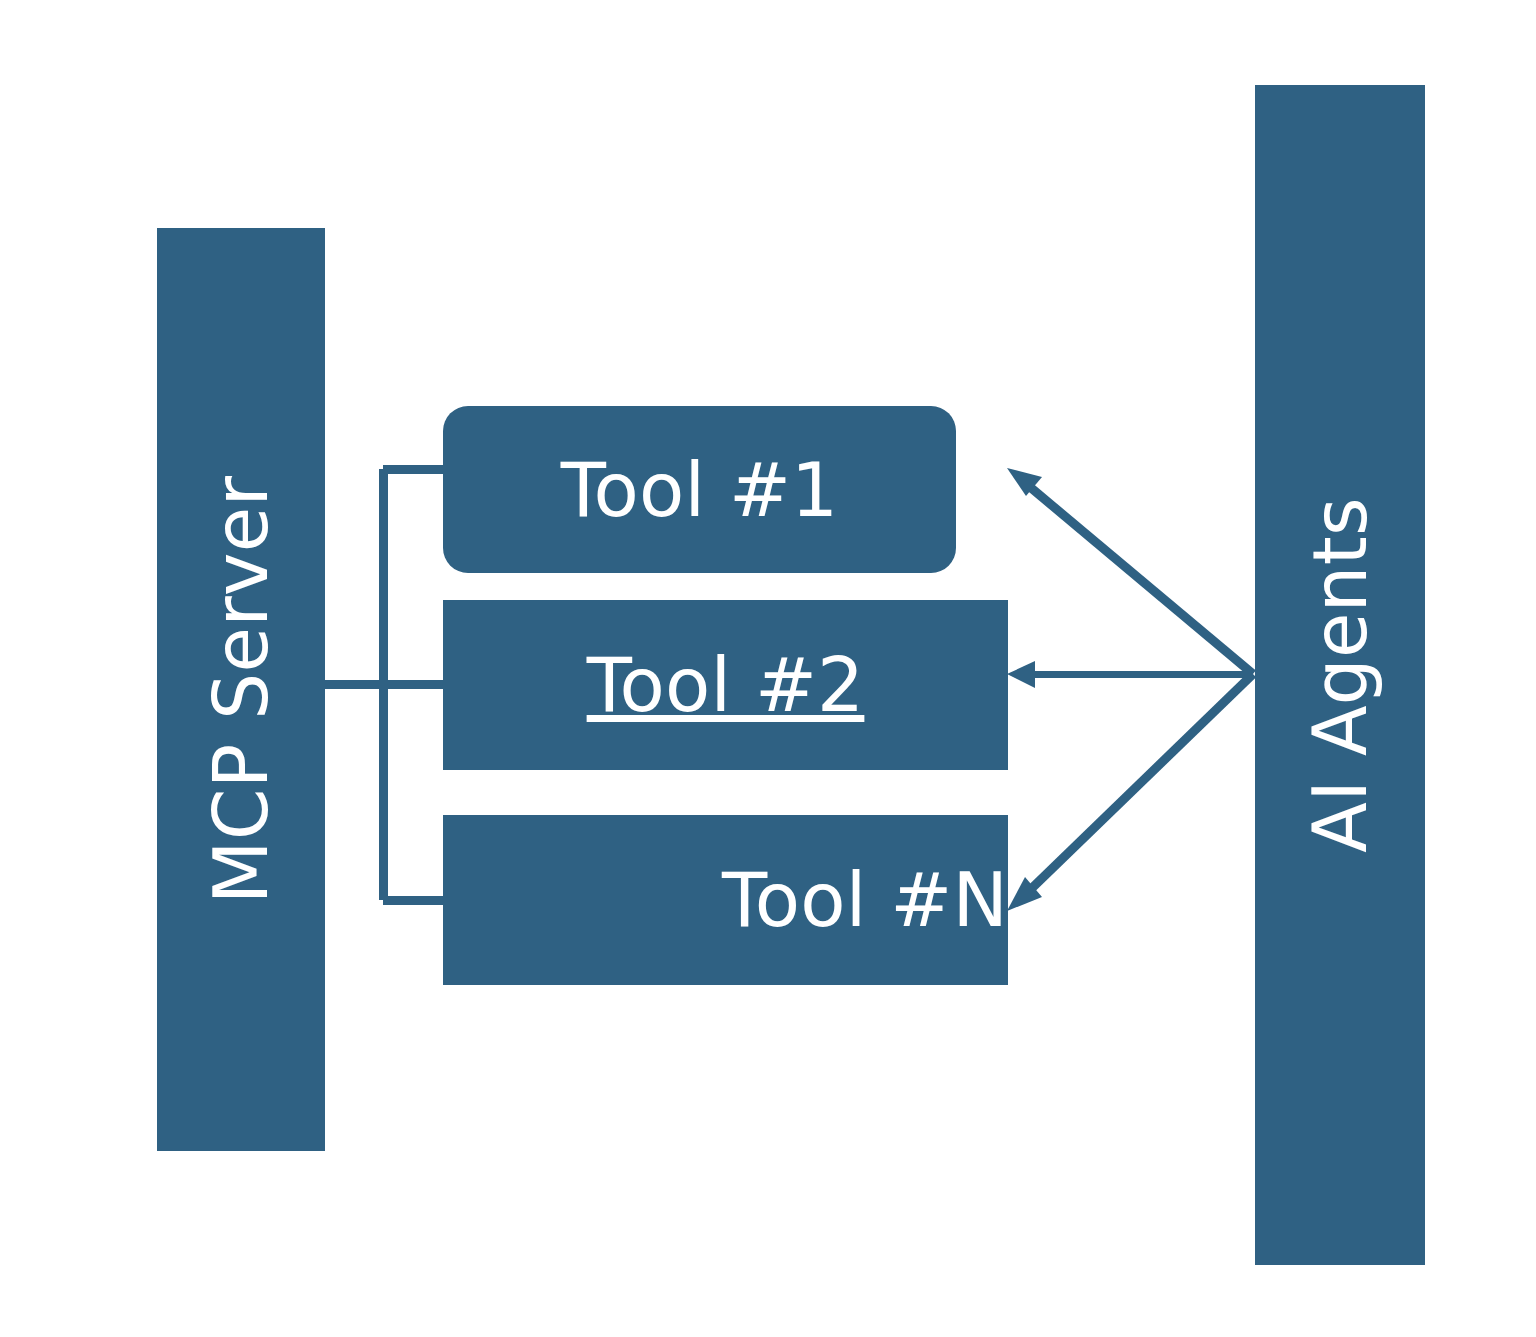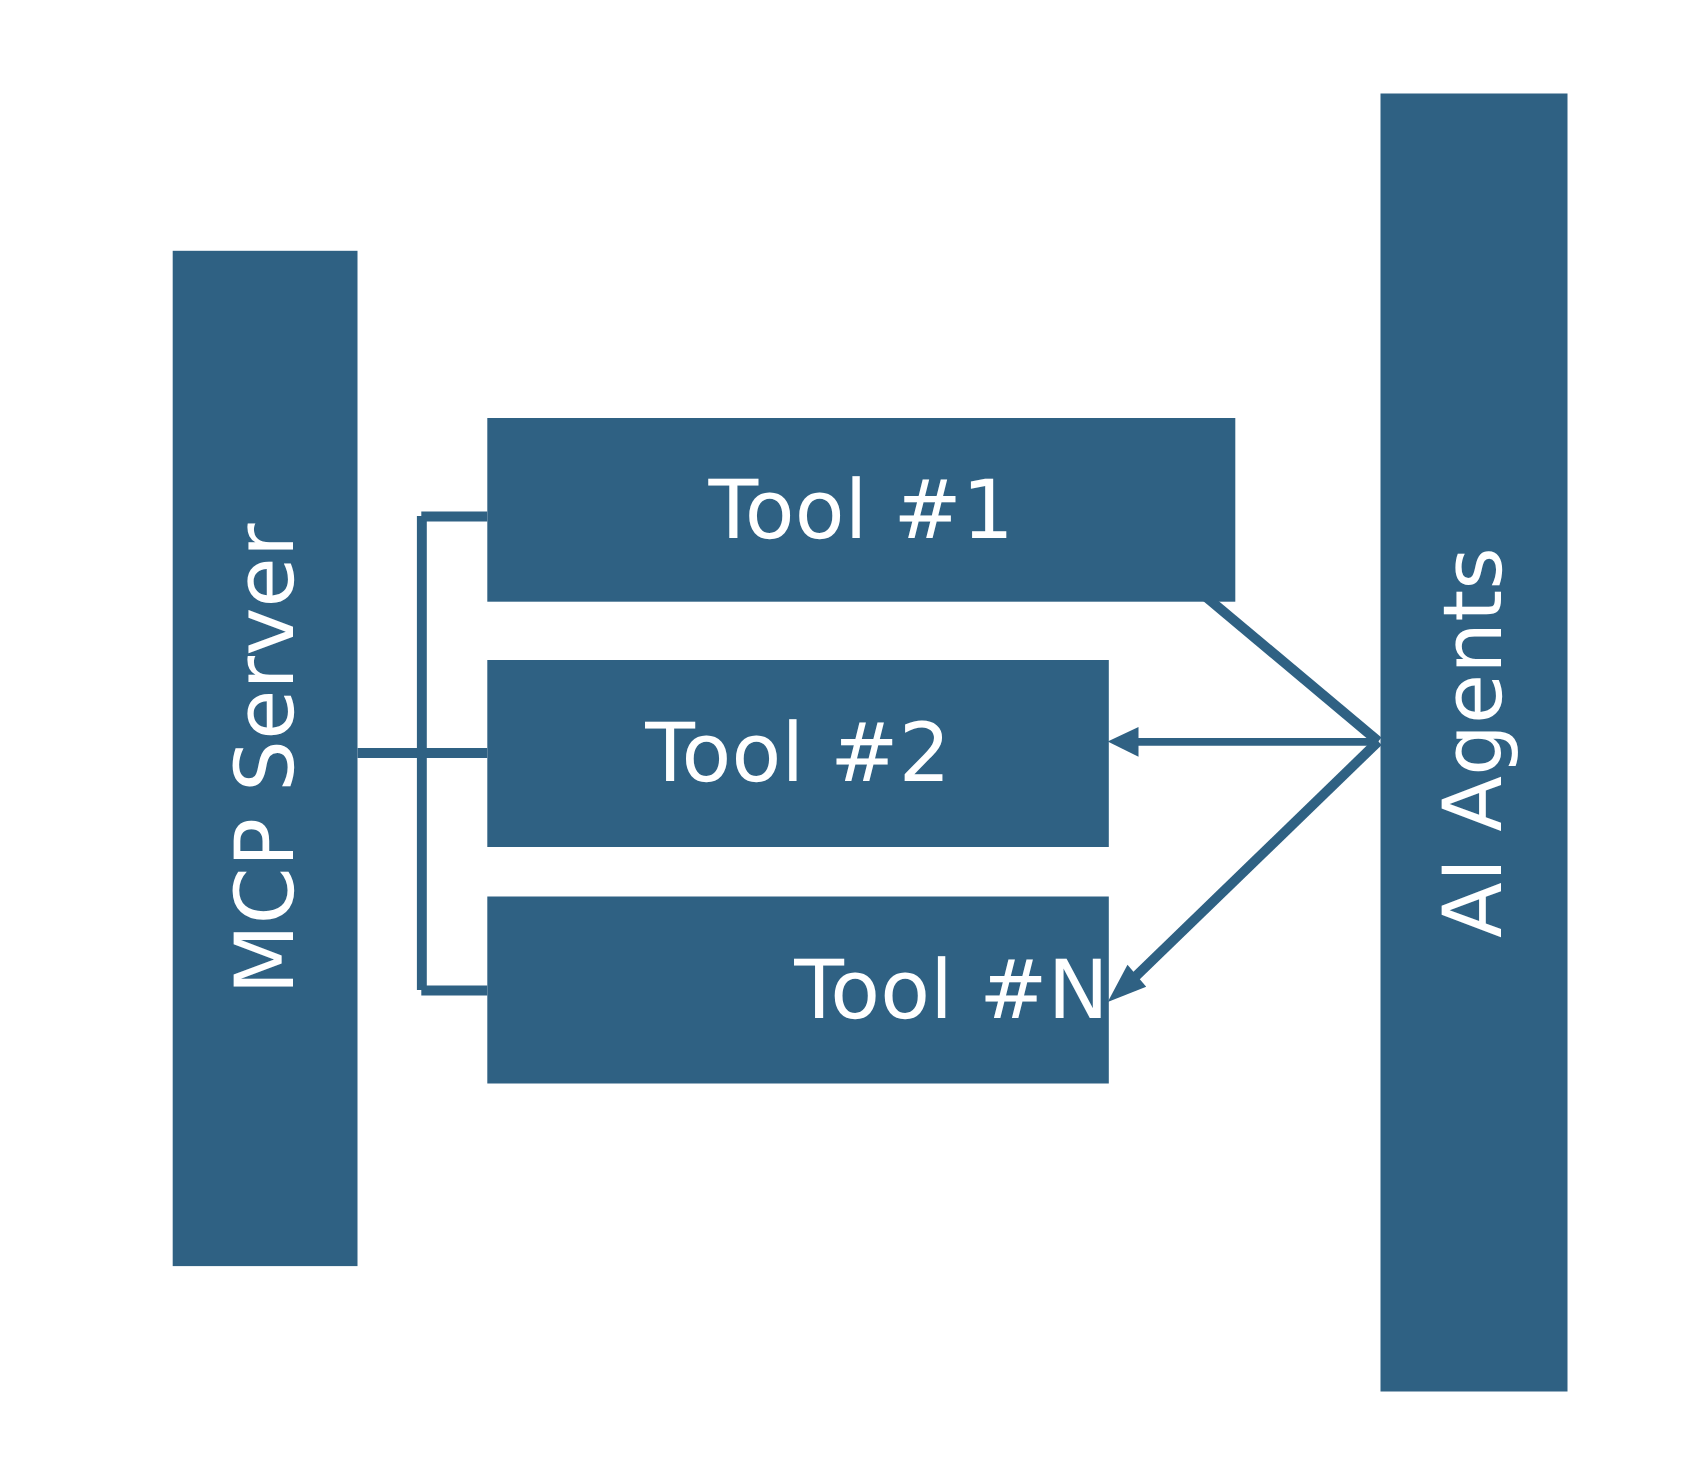--- a/index.html
+++ b/index.html
@@ -47,26 +47,26 @@
   }
   #mcp-server-box .vlabel { font-size: 74px; }
 
   #ai-agents-box {
     left: 1255px; top: 85px;
     width: 170px; height: 1180px;
   }
   #ai-agents-box .vlabel { font-size: 74px; }
 
   #tool-1-box {
-    left: 443px; top: 380px;
-    width: 680px; height: 167px;
+    left: 443px; top: 406px;
+    width: 513px; height: 167px; border-radius: 25px;
   }
   #tool-2-box {
     left: 443px; top: 600px;
-    width: 565px; height: 170px;
+    width: 565px; height: 170px; text-decoration: underline;
   }
   #tool-n-box {
     left: 443px; top: 815px;
     width: 565px; height: 170px; justify-content: flex-end;
   }
   .tool-box .hlabel { font-size: 74px; }
 
   
   #connector-layer {
     position: absolute;

